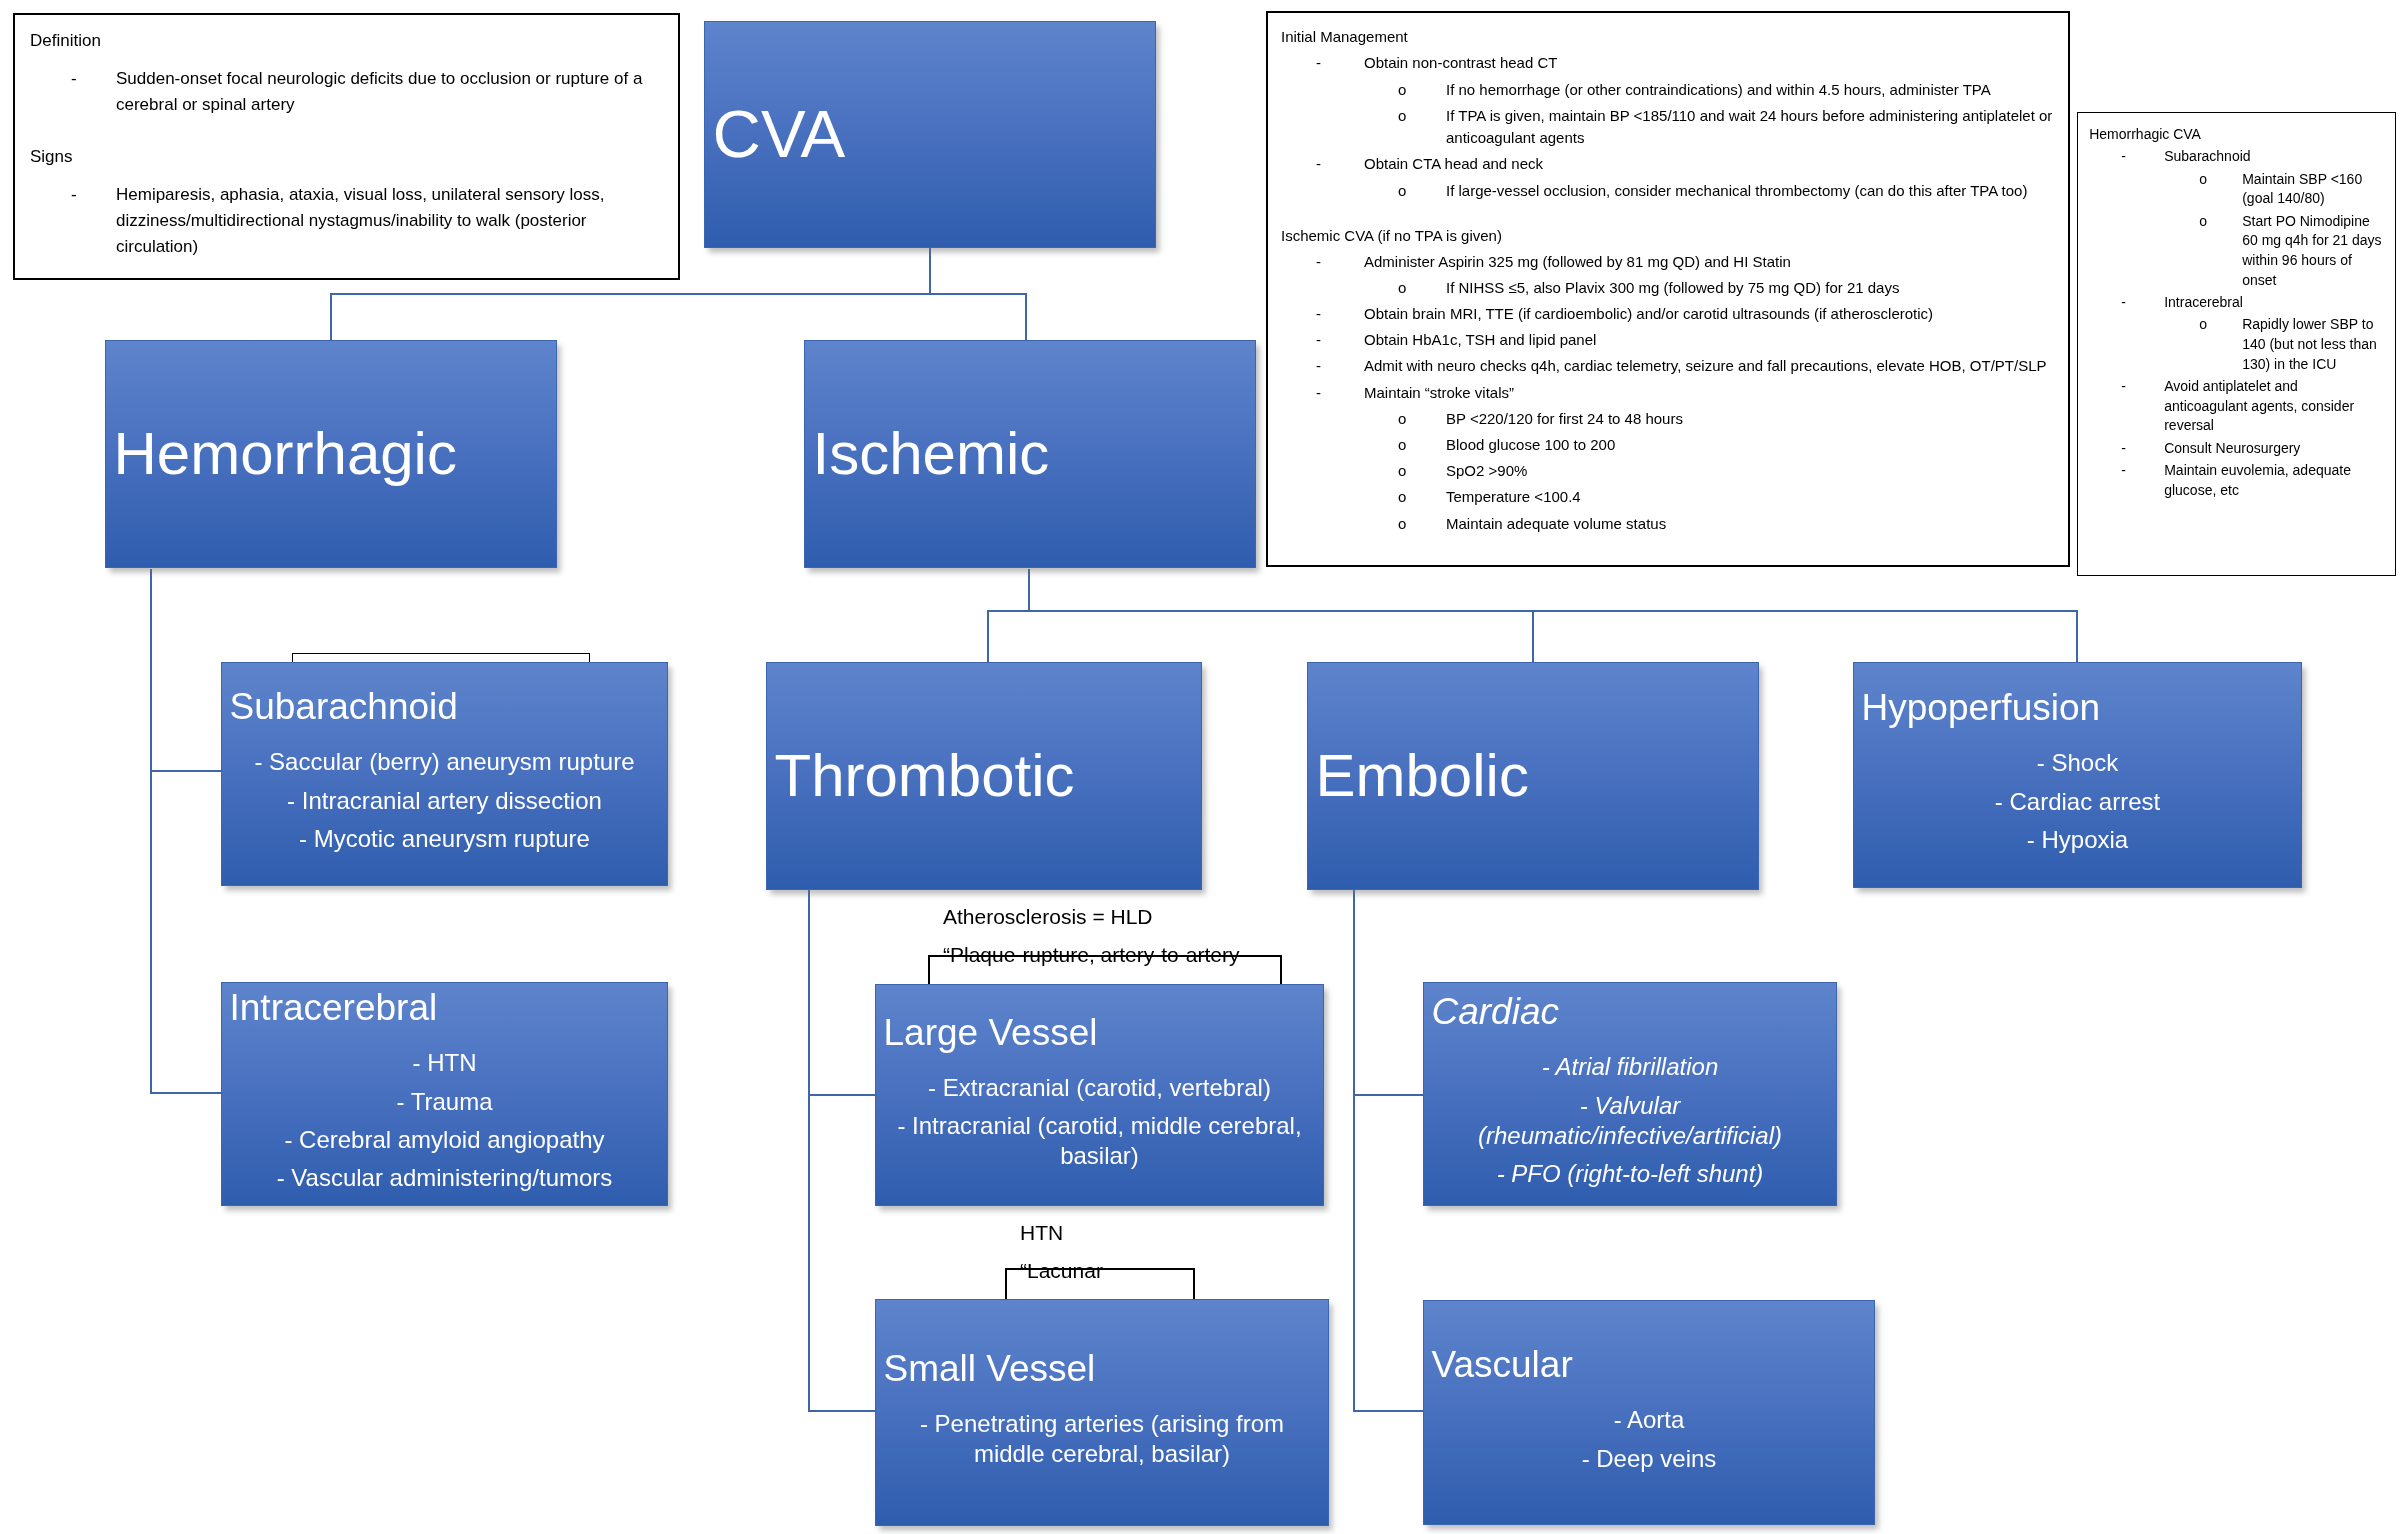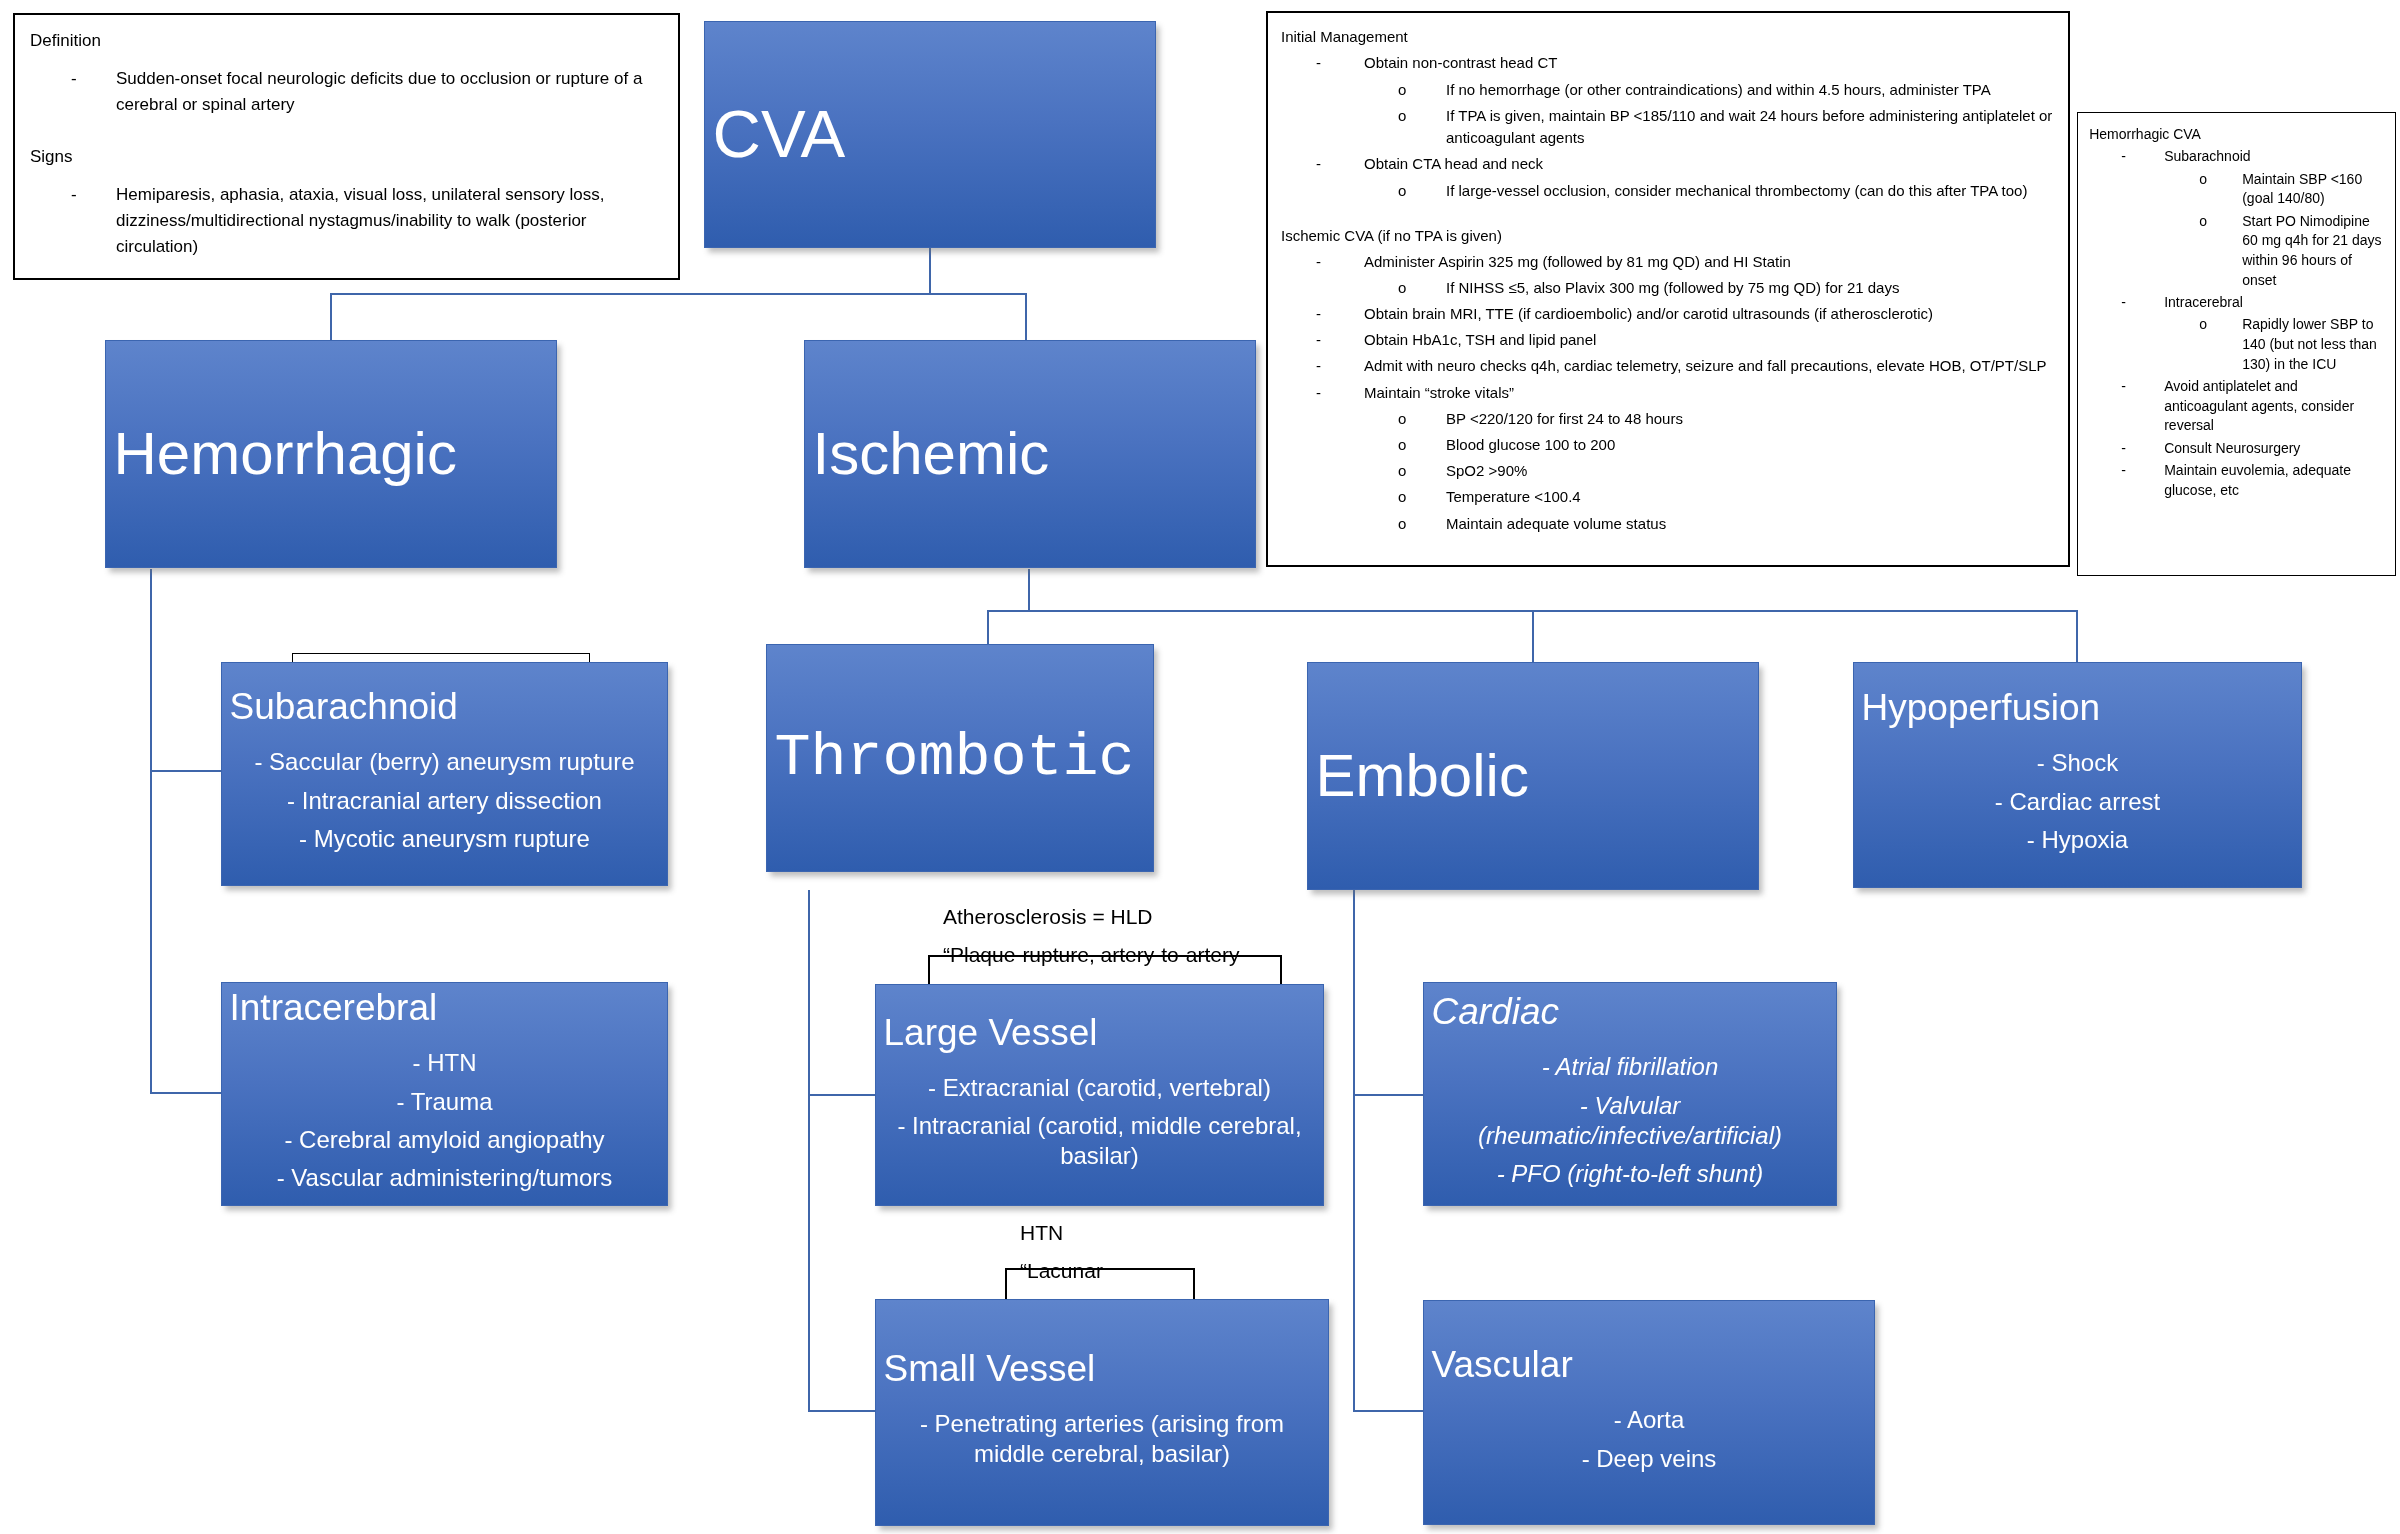--- a/index.html
+++ b/index.html
@@ -240,21 +240,21 @@
 
   <div class="node" style="left:221px;top:662px;width:447px;height:224px;">
     <div class="node-title">Subarachnoid</div>
     <div class="node-lines">
         <div class="line">- Saccular (berry) aneurysm rupture</div>
         <div class="line">- Intracranial artery dissection</div>
         <div class="line">- Mycotic aneurysm rupture</div>
       </div>
   </div>
 
-  <div class="node" style="left:766px;top:644px;width:388px;height:228px;font-family:Liberation Mono, monospace;">
+  <div class="node" style="left:766px;top:662px;width:436px;height:228px;">
     <div class="node-title lg">Thrombotic</div>
   </div>
 
   <div class="node" style="left:1307px;top:662px;width:452px;height:228px;">
     <div class="node-title lg">Embolic</div>
   </div>
 
   <div class="node" style="left:1853px;top:662px;width:449px;height:226px;">
     <div class="node-title">Hypoperfusion</div>
     <div class="node-lines">

